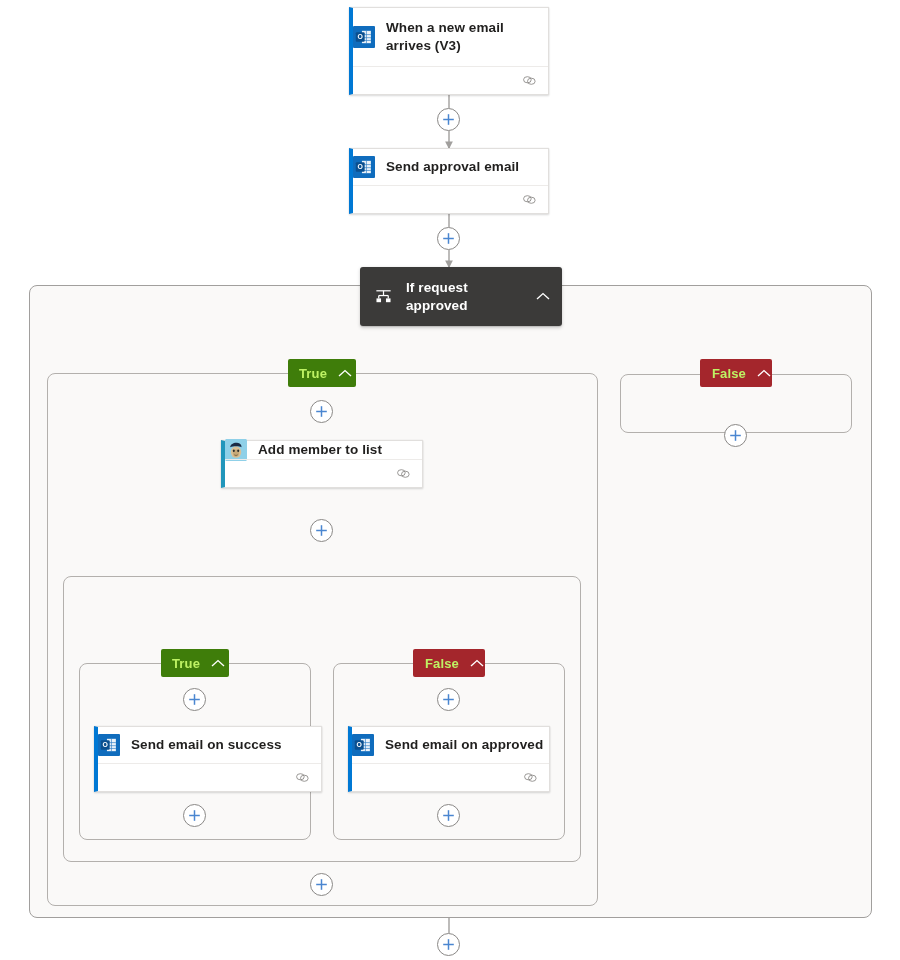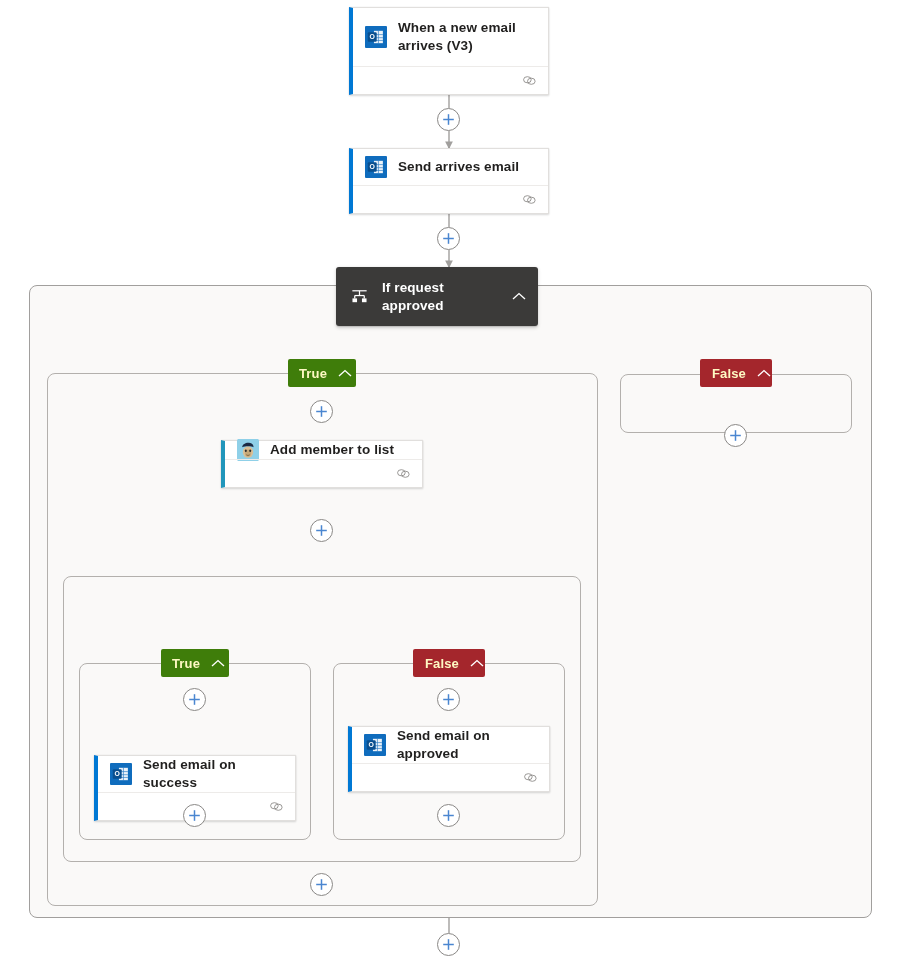--- a/index.html
+++ b/index.html
@@ -51,21 +51,21 @@
     display: flex;
     flex-direction: column;
   }
   .card.mailchimp {
     border-left-color: #2196bb;
   }
   .card-top {
     flex: 1;
     display: flex;
     align-items: center;
-    padding: 0 12px;
+    padding: 0 0;
     gap: 11px;
     min-height: 0;
   }
   .card-title {
     font-size: 13.5px;
     line-height: 18px;
     color: #201f1e;
     font-weight: 600;
     letter-spacing: 0.1px;
   }
@@ -131,21 +131,21 @@
     align-items: center;
     gap: 11px;
     padding: 0 9px 0 11px;
     box-sizing: border-box;
     border-radius: 2px;
     height: 28px;
   }
   .badge.true  { background: #3f7d0a; }
   .badge.false { background: #a4262c; padding-left: 12px; }
   .badge-label {
-    color: #fef9c3;
+    color: #bef264;
     font-size: 13px;
     font-weight: 700;
     letter-spacing: 0.15px;
     line-height: 13px;
     text-align: right;
   }
 
   
   .plus {
     position: absolute;
@@ -260,38 +260,38 @@
         <rect x="13" y="7" width="13" height="18" fill="#ffffff" opacity="0.92"></rect>
         <g stroke="#0f6cbd" stroke-width="1" opacity="0.85">
           <line x1="13" y1="12.5" x2="26" y2="12.5"></line>
           <line x1="13" y1="17" x2="26" y2="17"></line>
           <line x1="13" y1="21" x2="26" y2="21"></line>
           <line x1="19.5" y1="7" x2="19.5" y2="25"></line>
         </g>
         <rect x="4" y="9" width="13" height="14" rx="1.6" fill="#0a4f8f"></rect>
         <text x="10.5" y="19.6" font-family="Liberation Sans, sans-serif" font-size="10" font-weight="700" fill="#ffffff" text-anchor="middle">O</text>
       </svg>
-      <span class="card-title">Send arrives email</span>
+      <span class="card-title">Send approval email</span>
     </div>
     <div class="card-foot">
       <svg class="chain-icon" viewBox="0 0 20 14">
         <ellipse cx="7.2" cy="6" rx="5.1" ry="4.1" fill="none" stroke="#8a8886" stroke-width="1.15"></ellipse>
         <ellipse cx="12.4" cy="8" rx="5.1" ry="4.1" fill="none" stroke="#8a8886" stroke-width="1.15"></ellipse>
       </svg>
     </div>
   </div>
 
   <div class="plus" style="left:437px; top:227px;">
     <svg width="13" height="13" viewBox="0 0 13 13">
       <line x1="6.5" y1="1.2" x2="6.5" y2="11.8" stroke="#4a86d0" stroke-width="1.5"></line>
       <line x1="1.2" y1="6.5" x2="11.8" y2="6.5" stroke="#4a86d0" stroke-width="1.5"></line>
     </svg>
   </div>
 
-  <div class="cond" style="left:336px; top:267px; width:202px; height:59px;">
+  <div class="cond" style="left:360px; top:267px; width:202px; height:59px;">
     <svg class="cond-icon" viewBox="0 0 20 20">
       <g stroke="#ffffff" stroke-width="1.3" fill="none">
         <line x1="2.5" y1="4" x2="17.5" y2="4"></line>
         <line x1="10" y1="4" x2="10" y2="9"></line>
         <line x1="5" y1="9" x2="15" y2="9"></line>
         <line x1="5" y1="9" x2="5" y2="12"></line>
         <line x1="15" y1="9" x2="15" y2="12"></line>
       </g>
       <rect x="2.6" y="12" width="4.8" height="4" fill="#ffffff"></rect>
       <rect x="12.6" y="12" width="4.8" height="4" fill="#ffffff"></rect>
@@ -380,21 +380,21 @@
     </svg>
   </div>
 
   <div class="plus" style="left:437px; top:688px;">
     <svg width="13" height="13" viewBox="0 0 13 13">
       <line x1="6.5" y1="1.2" x2="6.5" y2="11.8" stroke="#4a86d0" stroke-width="1.5"></line>
       <line x1="1.2" y1="6.5" x2="11.8" y2="6.5" stroke="#4a86d0" stroke-width="1.5"></line>
     </svg>
   </div>
 
-  <div class="card" style="left:94px; top:755px; width:202px; height:66px;">
+  <div class="card" style="left:94px; top:726px; width:228px; height:66px;">
     <div class="card-top">
       <svg class="app-icon" viewBox="0 0 32 32">
         <rect width="32" height="32" fill="#0f6cbd"></rect>
         <rect x="13" y="7" width="13" height="18" fill="#ffffff" opacity="0.92"></rect>
         <g stroke="#0f6cbd" stroke-width="1" opacity="0.85">
           <line x1="13" y1="12.5" x2="26" y2="12.5"></line>
           <line x1="13" y1="17" x2="26" y2="17"></line>
           <line x1="13" y1="21" x2="26" y2="21"></line>
           <line x1="19.5" y1="7" x2="19.5" y2="25"></line>
         </g>

